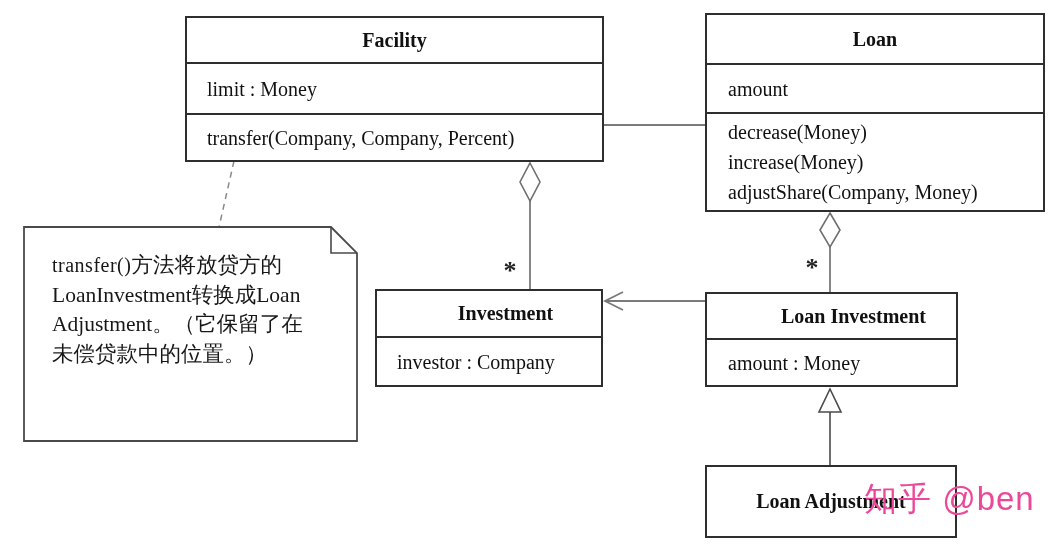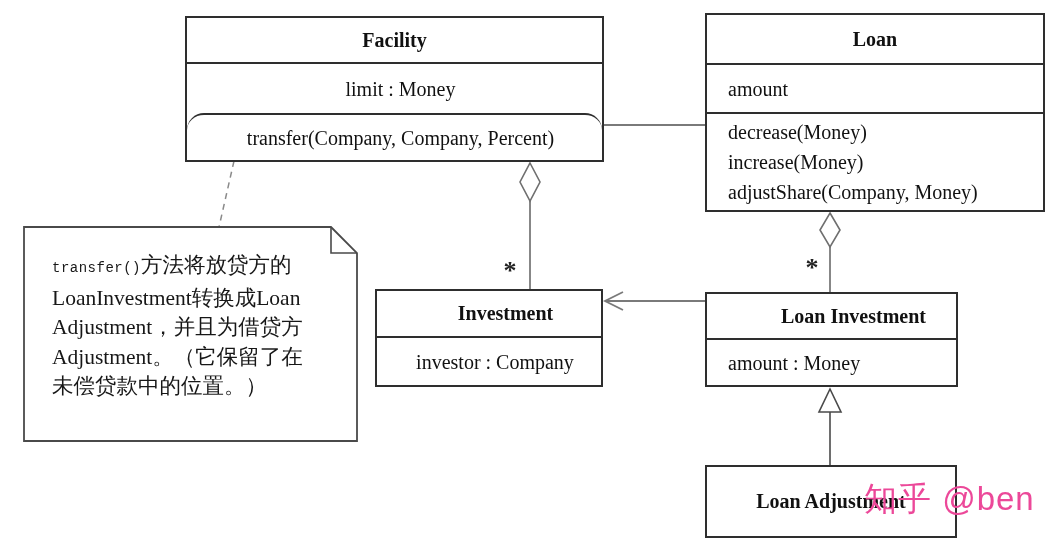--- a/index.html
+++ b/index.html
@@ -37,21 +37,21 @@
   .members {
     display: flex;
     flex-direction: column;
     justify-content: center;
     height: 100%;
     box-sizing: border-box;
     font-size: 20px;
     line-height: 30px;
     white-space: nowrap;
   }
-  .pad12 { padding-left: 12px; align-items: center; }
+  .pad12 { padding-left: 20px; }
   .pad8  { padding-left: 21px; }
   .mult {
     position: absolute;
     z-index: 3;
     width: 24px;
     text-align: center;
     font-size: 26px;
     font-weight: bold;
     color: #222222;
     line-height: 26px;
@@ -60,40 +60,40 @@
     position: absolute;
     left: 52px;
     top: 251px;
     z-index: 3;
     font-size: 21.5px;
     line-height: 29.5px;
     white-space: nowrap;
     color: #171717;
   }
   .note-text .mono {
-    font-family: Liberation Mono, monospace;
-    font-size: 14px;
+    font-family: Liberation Serif, serif;
+    font-size: 20px;
     letter-spacing: 0.5px;
   }
   .watermark {
     position: absolute;
     left: 864px;
     top: 477px;
     z-index: 5;
     font-size: 33px;
     letter-spacing: 1px;
     color: #ec4899;
     font-family: "Liberation Sans", sans-serif;
     white-space: nowrap;
   }
   
   #facility        { left: 185px; top: 16px;  width: 419px; height: 146px; }
   #facility .title { height: 44px; }
   #facility .attrs { height: 51px; }
-  #facility .ops   { height: 47px; border-radius: 17px; }
+  #facility .ops   { height: 47px; }
 
   #loan        { left: 705px; top: 13px; width: 340px; height: 199px; }
   #loan .title { height: 48px; }
   #loan .attrs { height: 49px; }
   #loan .ops   { height: 98px; }
 
   #investment        { left: 375px; top: 289px; width: 228px; height: 98px; }
   #investment .title { height: 45px; margin-left: 33px; }
   #investment .attrs { height: 49px; }
 
@@ -183,20 +183,19 @@
   <div class="uml-class" id="loan-adjustment">
     <div class="compartment title">Loan Adjustment</div>
   </div>
 
   <div class="mult" style="left:498px; top:258px;">*</div>
   <div class="mult" style="left:800px; top:255px;">*</div>
 
   <div class="note-text">
     <div><span class="mono">transfer()</span><span>方法将放贷方的</span></div>
     <div>LoanInvestment转换成Loan</div>
-    <div>Adjustment，并且为借贷方</div>
     <div>Adjustment。（它保留了在</div>
     <div>未偿贷款中的位置。）</div>
   </div>
 
   <div class="watermark">知乎 @ben</div>
 
 </div>
 
 </body></html>

